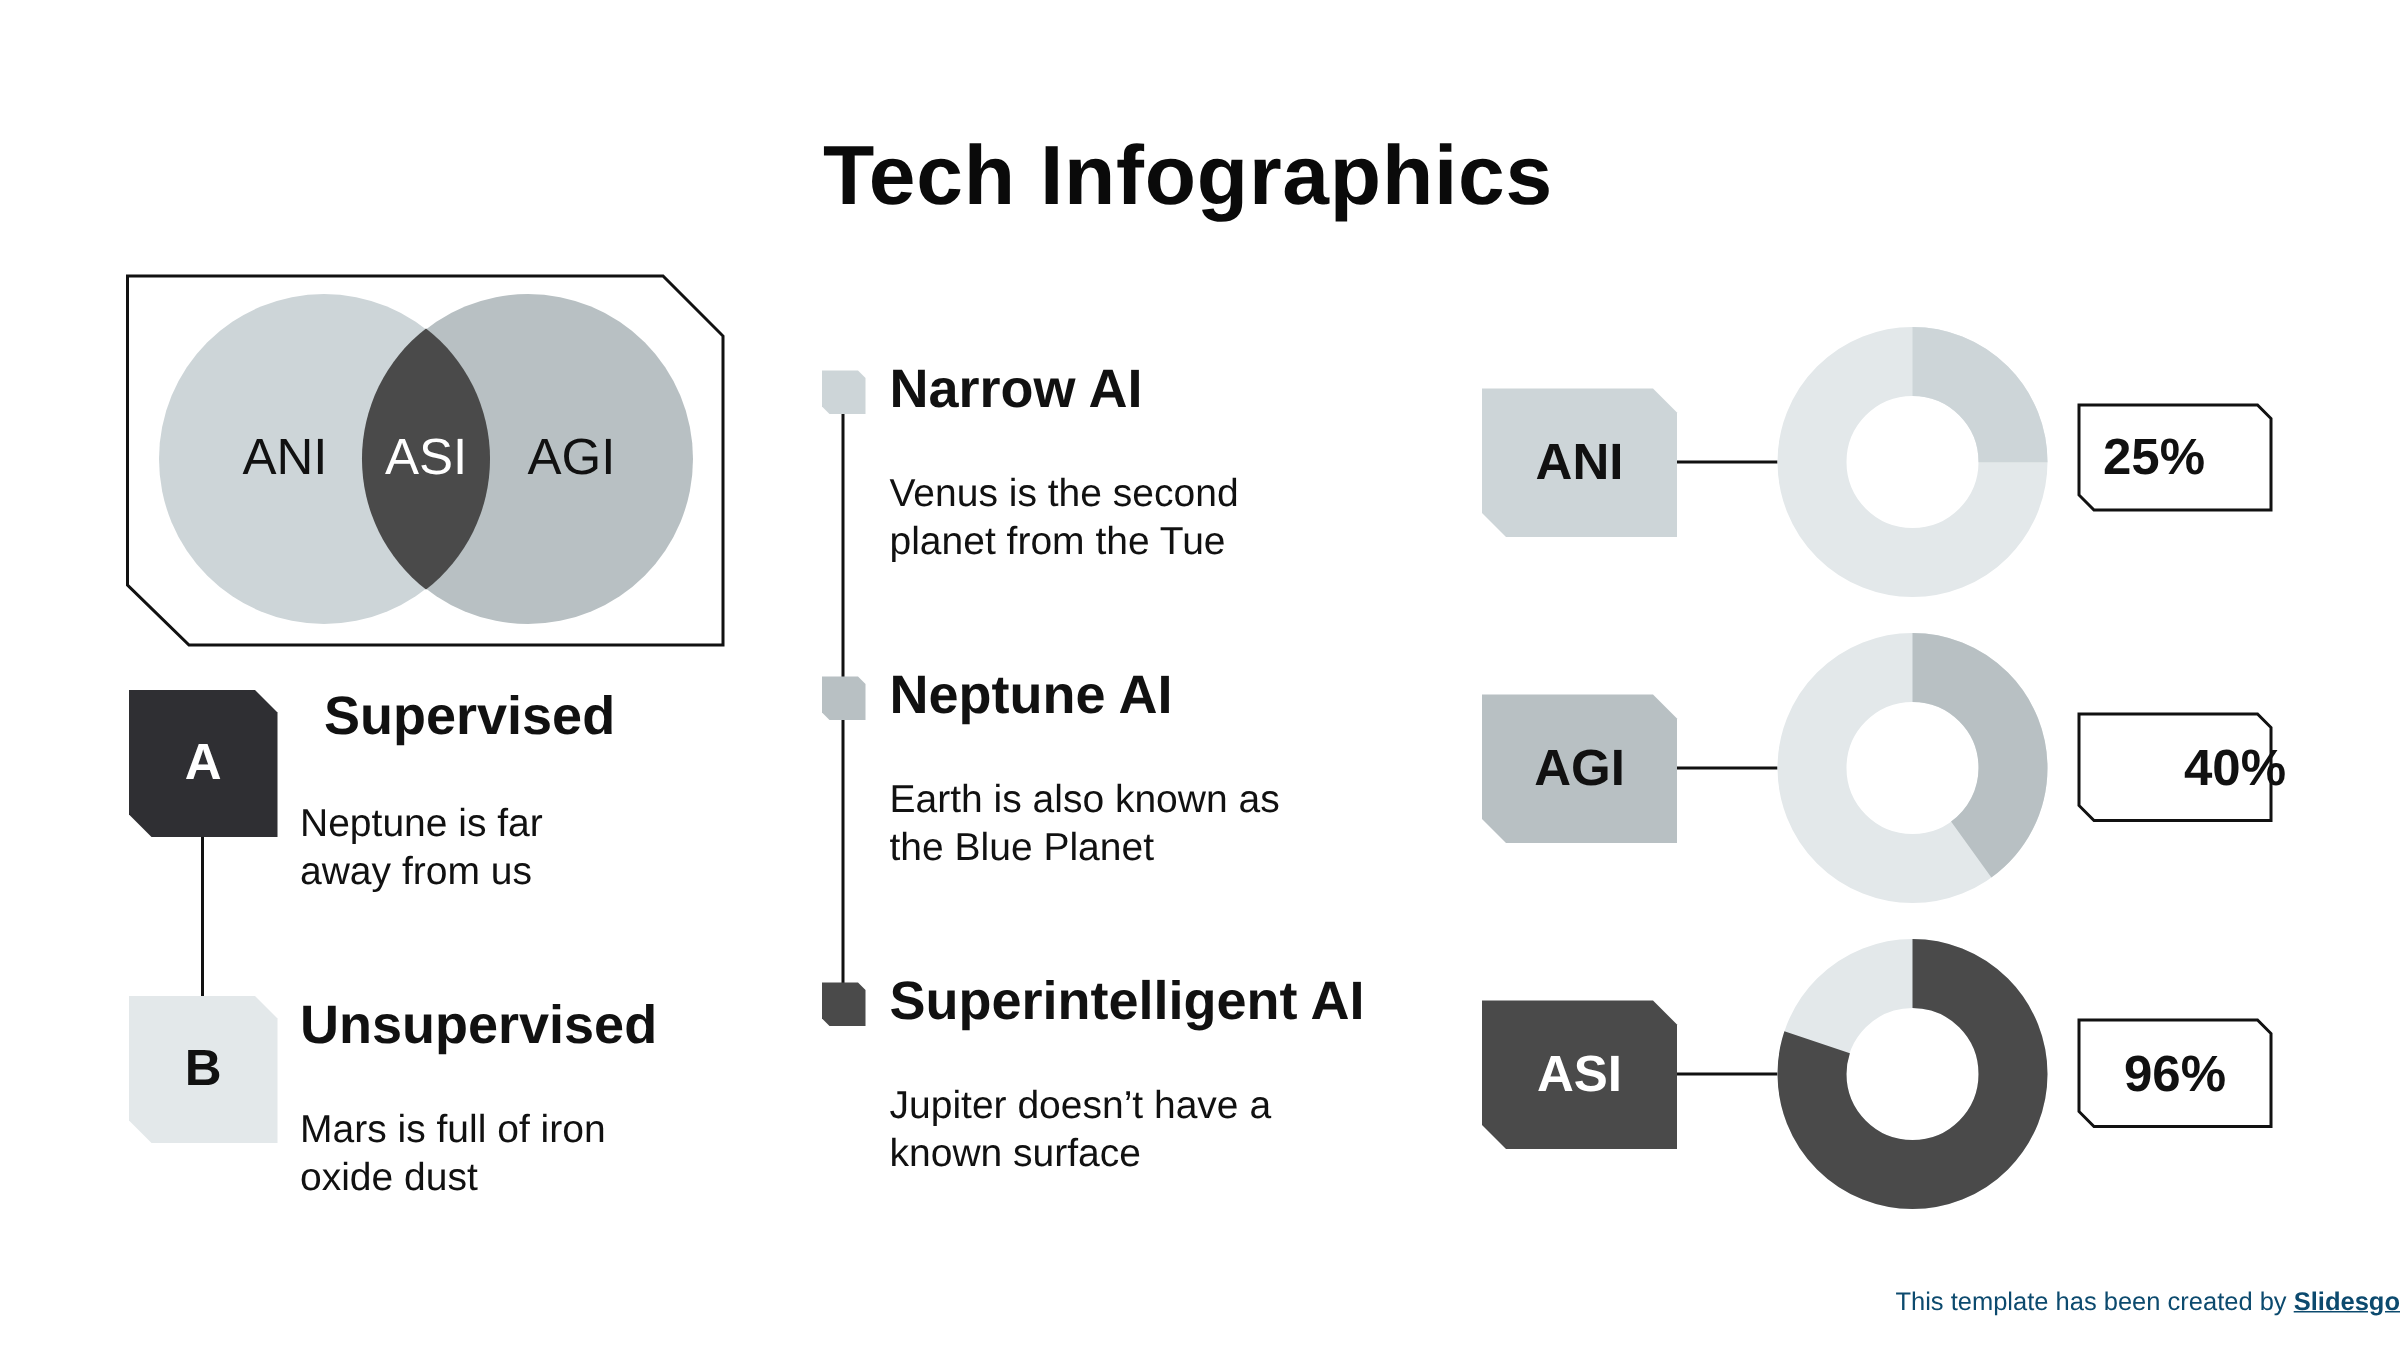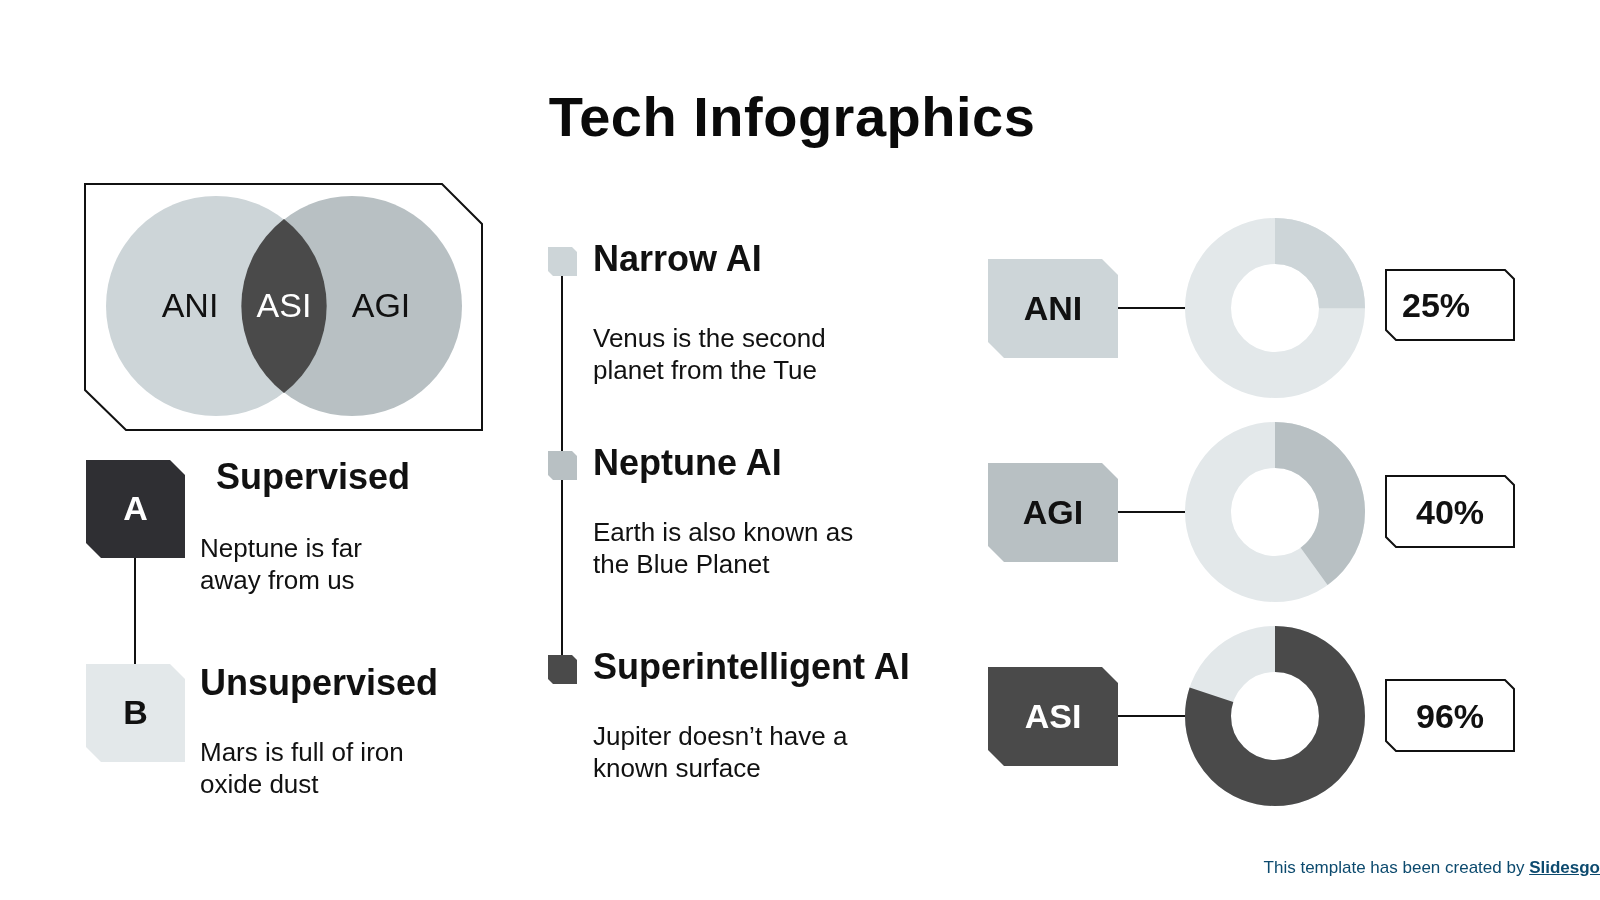--- a/index.html
+++ b/index.html
@@ -78,21 +78,21 @@
 </div>
 
 <div class="abs letter" style="left:86px; top:693px; width:99px; color:#111;">B</div>
 <div class="abs item-title" style="left:200px; top:662px;">Unsupervised</div>
 <div class="abs item-desc" style="left:200px; top:736px;">
   <div>Mars is full of iron</div>
   <div>oxide dust</div>
 </div>
 
 <div class="abs item-title" style="left:593px; top:238px;">Narrow AI</div>
-<div class="abs item-desc" style="left:593px; top:312px;margin-top:10px;">
+<div class="abs item-desc" style="left:593px; top:312px;">
   <div>Venus is the second</div>
   <div>planet from the Tue</div>
 </div>
 
 <div class="abs item-title" style="left:593px; top:442px;">Neptune AI</div>
 <div class="abs item-desc" style="left:593px; top:516px;">
   <div>Earth is also known as</div>
   <div>the Blue Planet</div>
 </div>
 
@@ -100,18 +100,18 @@
 <div class="abs item-desc" style="left:593px; top:720px;">
   <div>Jupiter doesn’t have a</div>
   <div>known surface</div>
 </div>
 
 <div class="abs tag-label" style="left:988px; top:289px; width:130px; color:#111;">ANI</div>
 <div class="abs tag-label" style="left:988px; top:493px; width:130px; color:#111;">AGI</div>
 <div class="abs tag-label" style="left:988px; top:697px; width:130px; color:#fff;">ASI</div>
 
 <div class="abs pct" style="left:1378px; top:286px; width:116px;">25%</div>
-<div class="abs pct" style="left:1386px; top:493px; width:128px;">40%</div>
+<div class="abs pct" style="left:1386px; top:493px; width:128px;padding-left:40px;">40%</div>
 <div class="abs pct" style="left:1386px; top:697px; width:128px;">96%</div>
 
 <div class="abs footer">
   <span>This template has been created by </span><b>Slidesgo</b>
 </div>
 
 </body></html>

